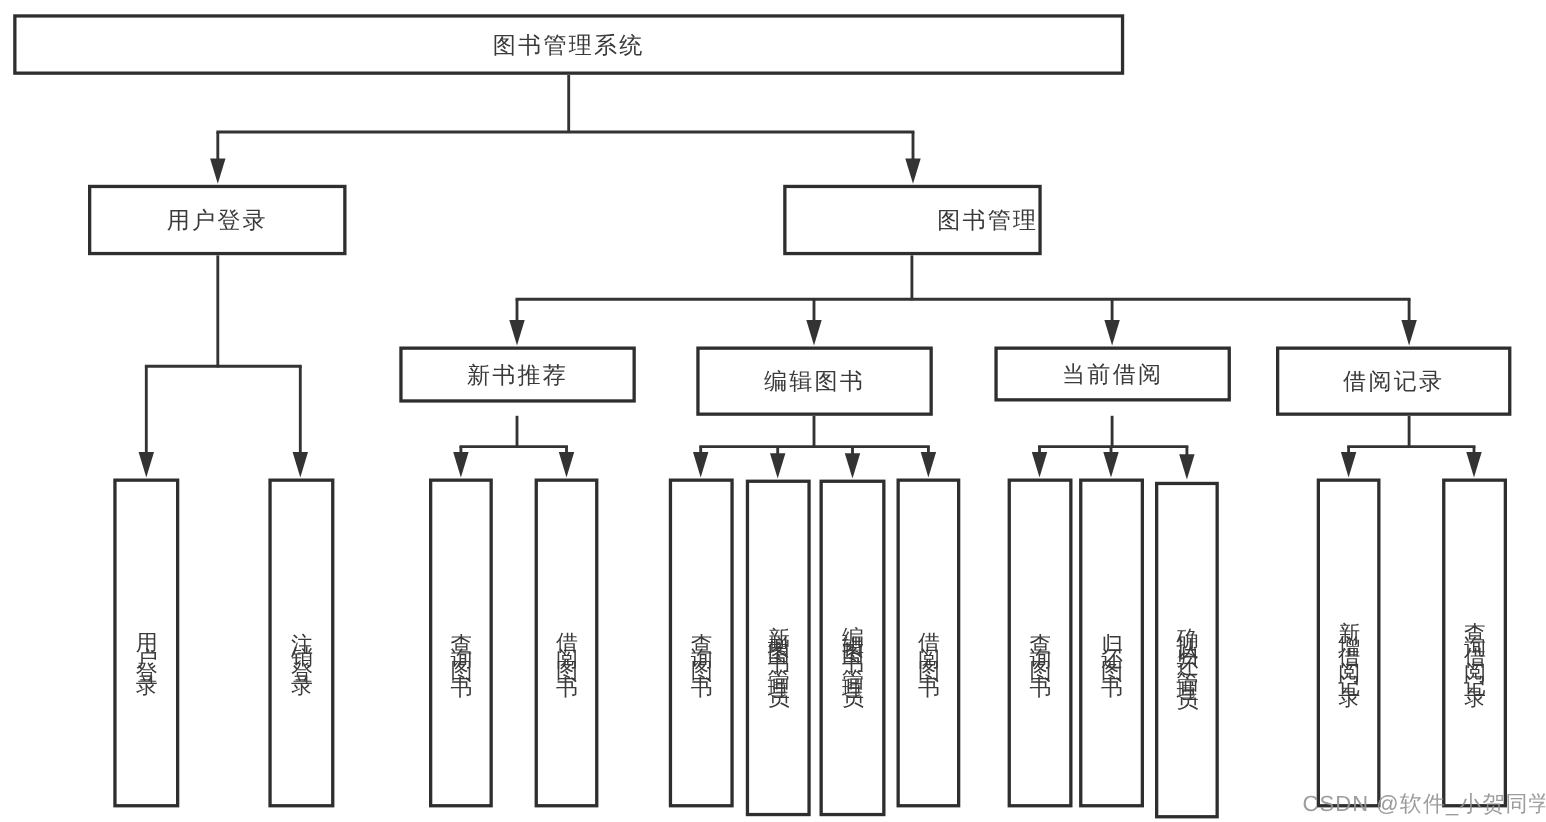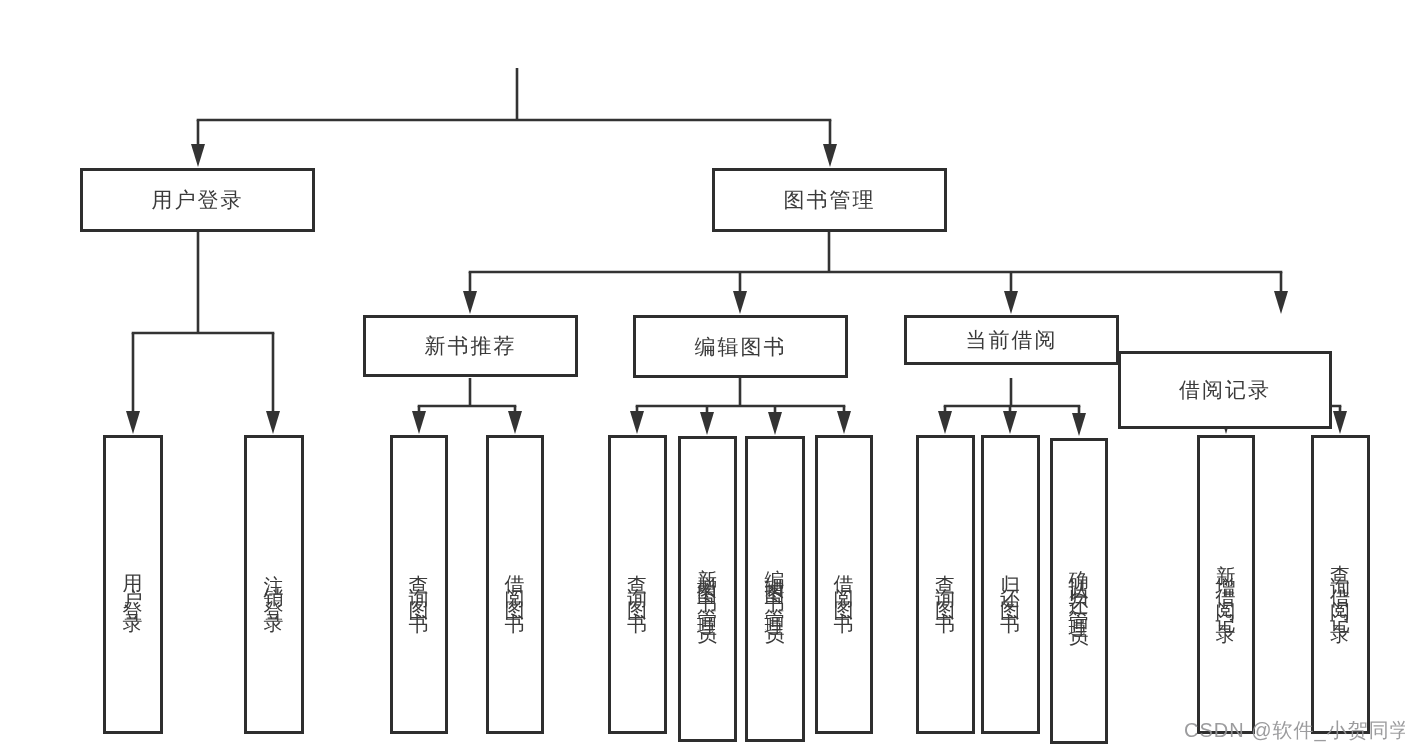--- a/index.html
+++ b/index.html
@@ -102,38 +102,41 @@
       <polygon points="768,412 782,412 775,435"></polygon>
       <polygon points="837,411 851,411 844,434"></polygon>
       <polygon points="938,411 952,411 945,434"></polygon>
       <polygon points="1003,411 1017,411 1010,434"></polygon>
       <polygon points="1072,413 1086,413 1079,436"></polygon>
       <polygon points="1219,411 1233,411 1226,434"></polygon>
       <polygon points="1333,411 1347,411 1340,434"></polygon>
     </g>
   </svg>
 
+  <div class="node" style="left:12px;top:13px;width:1010px;height:55px;">
+    <span class="hlabel">图书管理系统</span>
+  </div>
 
   <div class="node" style="left:80px;top:168px;width:235px;height:64px;">
     <span class="hlabel">用户登录</span>
   </div>
-  <div class="node" style="left:712px;top:168px;width:235px;height:64px;">
+  <div class="node" style="left:712px;top:168px;width:235px;height:64px;justify-content:flex-end;">
     <span class="hlabel">图书管理</span>
   </div>
 
-  <div class="node" style="left:363px;top:315px;width:215px;height:62px;">
+  <div class="node" style="left:363px;top:315px;width:215px;height:51px;">
     <span class="hlabel">新书推荐</span>
   </div>
   <div class="node" style="left:633px;top:315px;width:215px;height:63px;">
     <span class="hlabel">编辑图书</span>
   </div>
   <div class="node" style="left:904px;top:315px;width:215px;height:50px;">
     <span class="hlabel">当前借阅</span>
   </div>
-  <div class="node" style="left:1118px;top:315px;width:214px;height:78px;margin-top:36px;">
+  <div class="node" style="left:1160px;top:315px;width:214px;height:63px;">
     <span class="hlabel">借阅记录</span>
   </div>
 
   <div class="node" style="left:103px;top:435px;width:60px;height:299px;">
     <span class="vtext ls4">用户登录</span>
   </div>
   <div class="node" style="left:244px;top:435px;width:60px;height:299px;">
     <span class="vtext ls4">注销登录</span>
   </div>
 

